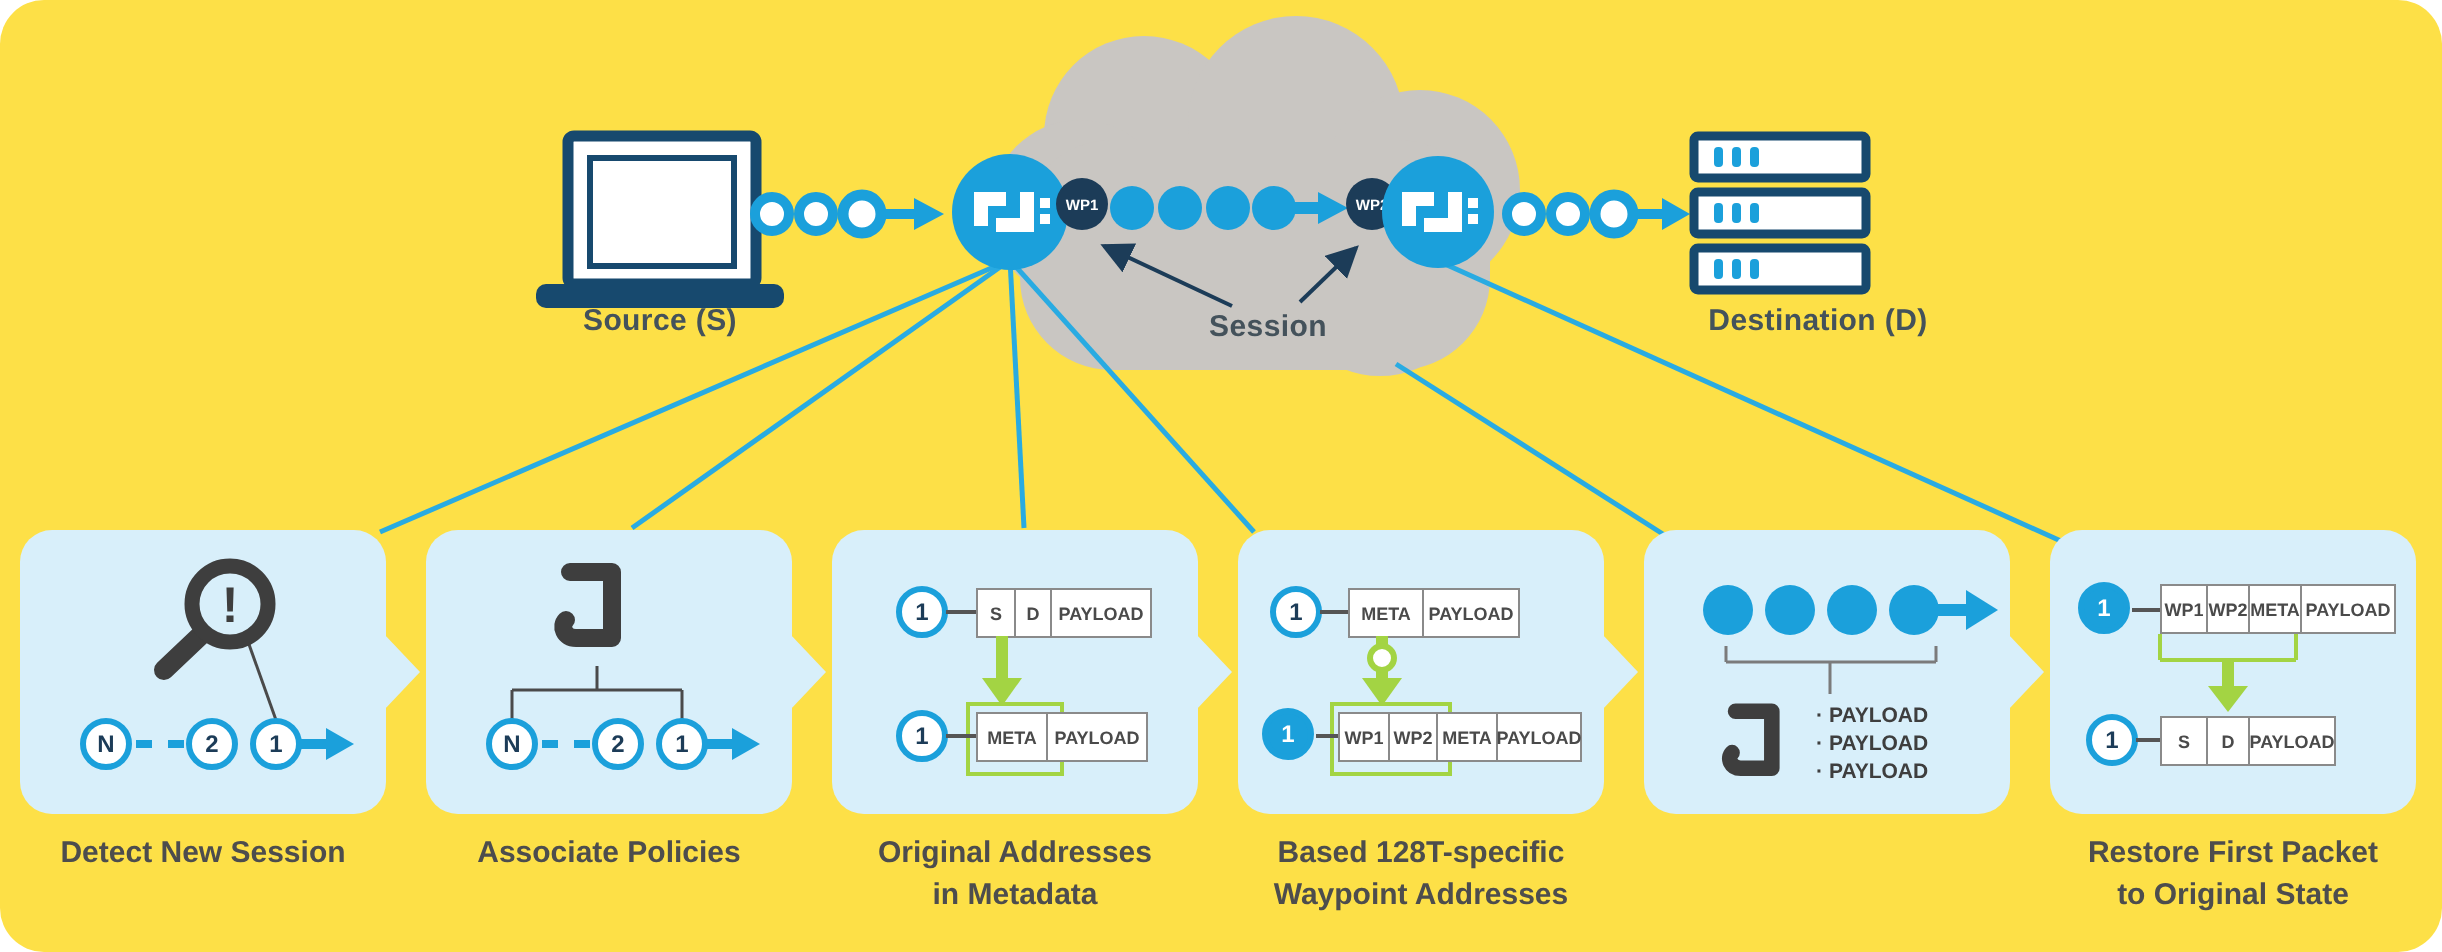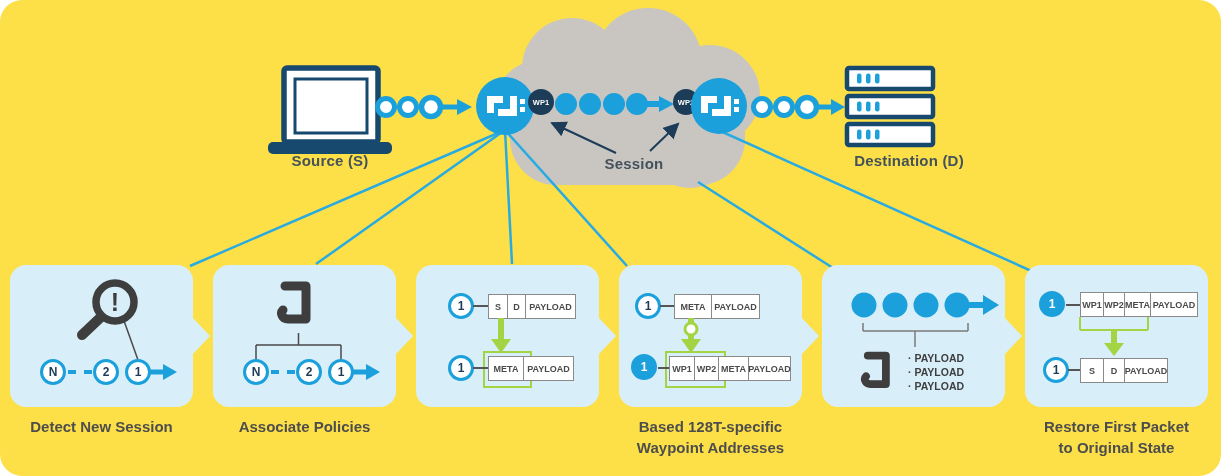--- a/index.html
+++ b/index.html
@@ -197,20 +197,22 @@
       <polygon points="1,21 21,21 11,35" fill="#A3D443"></polygon>
     </svg>
     <div class="goutline" style="left:67px;top:86px;width:45px;height:33px"></div>
     <div class="num-circle" style="left:32px;top:90px">1</div>
     <div class="link" style="left:57px;top:102px;width:15px"></div>
     <div class="pbox" style="left:72px;top:91px">
       <span class="pcell" style="width:34px">META</span>
       <span class="pcell" style="width:50px">PAYLOAD</span>
     </div>
   </div>
+  <div class="plabel" style="left:397.5px">Original Addresses
+in Metadata</div>
 
   <div class="panel has-tip" style="left:619px">
     <div class="num-circle" style="left:16px;top:28px">1</div>
     <div class="link" style="left:41px;top:40px;width:14px"></div>
     <div class="pbox" style="left:55px;top:29px">
       <span class="pcell" style="width:36px">META</span>
       <span class="pcell" style="width:48px">PAYLOAD</span>
     </div>
     <svg class="abs" style="left:61px;top:53px" width="22" height="36" viewBox="0 0 22 36">
       <rect x="8" y="0" width="6" height="22" fill="#A3D443"></rect>

